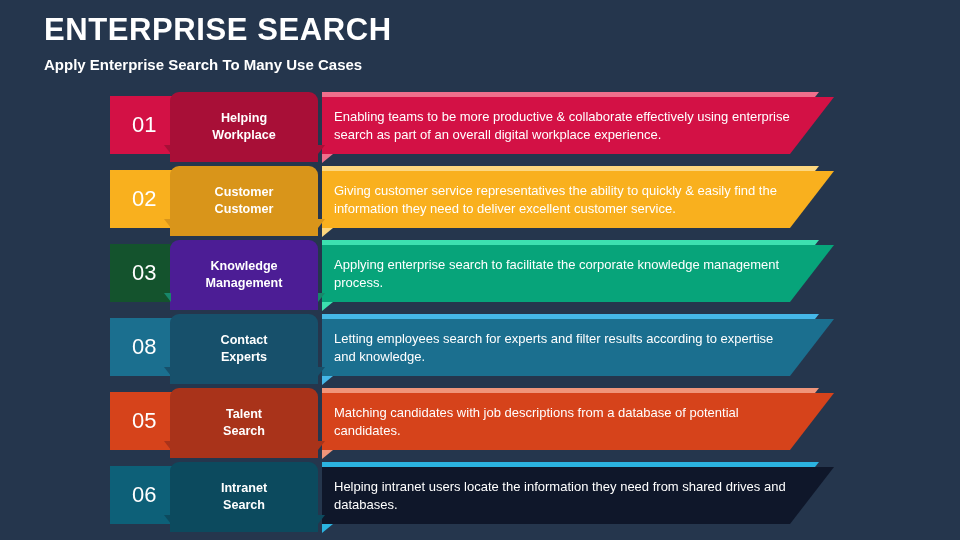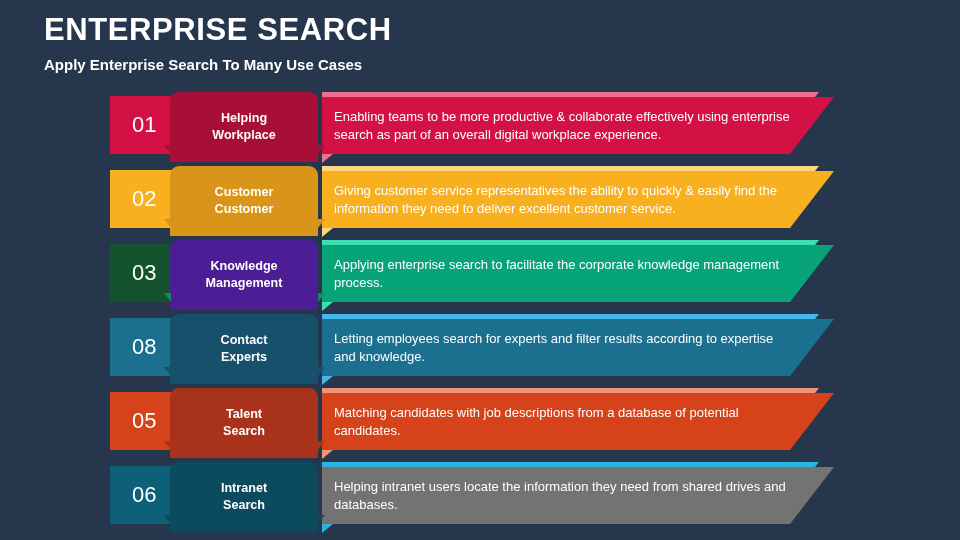--- a/index.html
+++ b/index.html
@@ -267,21 +267,21 @@
         <div class="num-badge" style="background:#0d6078">
           <span class="num-text">06</span>
         </div>
         <div class="label-block" style="background:#0c4a5e">
           <span class="label-text"><span>Intranet</span><br><span>Search</span></span>
         </div>
         <div class="notch-l" style="border-top-color:#0c4a5e"></div>
         <div class="notch-r" style="border-top-color:#0c4a5e"></div>
         <div class="desc-wrap">
           <div class="desc-accent" style="background:#2bb3e0"></div>
-          <div class="desc-body" style="background:#737373">
+          <div class="desc-body" style="background:#0f172a">
             <span class="desc-text">Helping intranet users locate the information they need from shared drives and databases.</span>
           </div>
           <div class="desc-tip" style="border-left-color:#2bb3e0"></div>
         </div>
       </div>
     </div>
 
 </div>
 
 </body></html>

